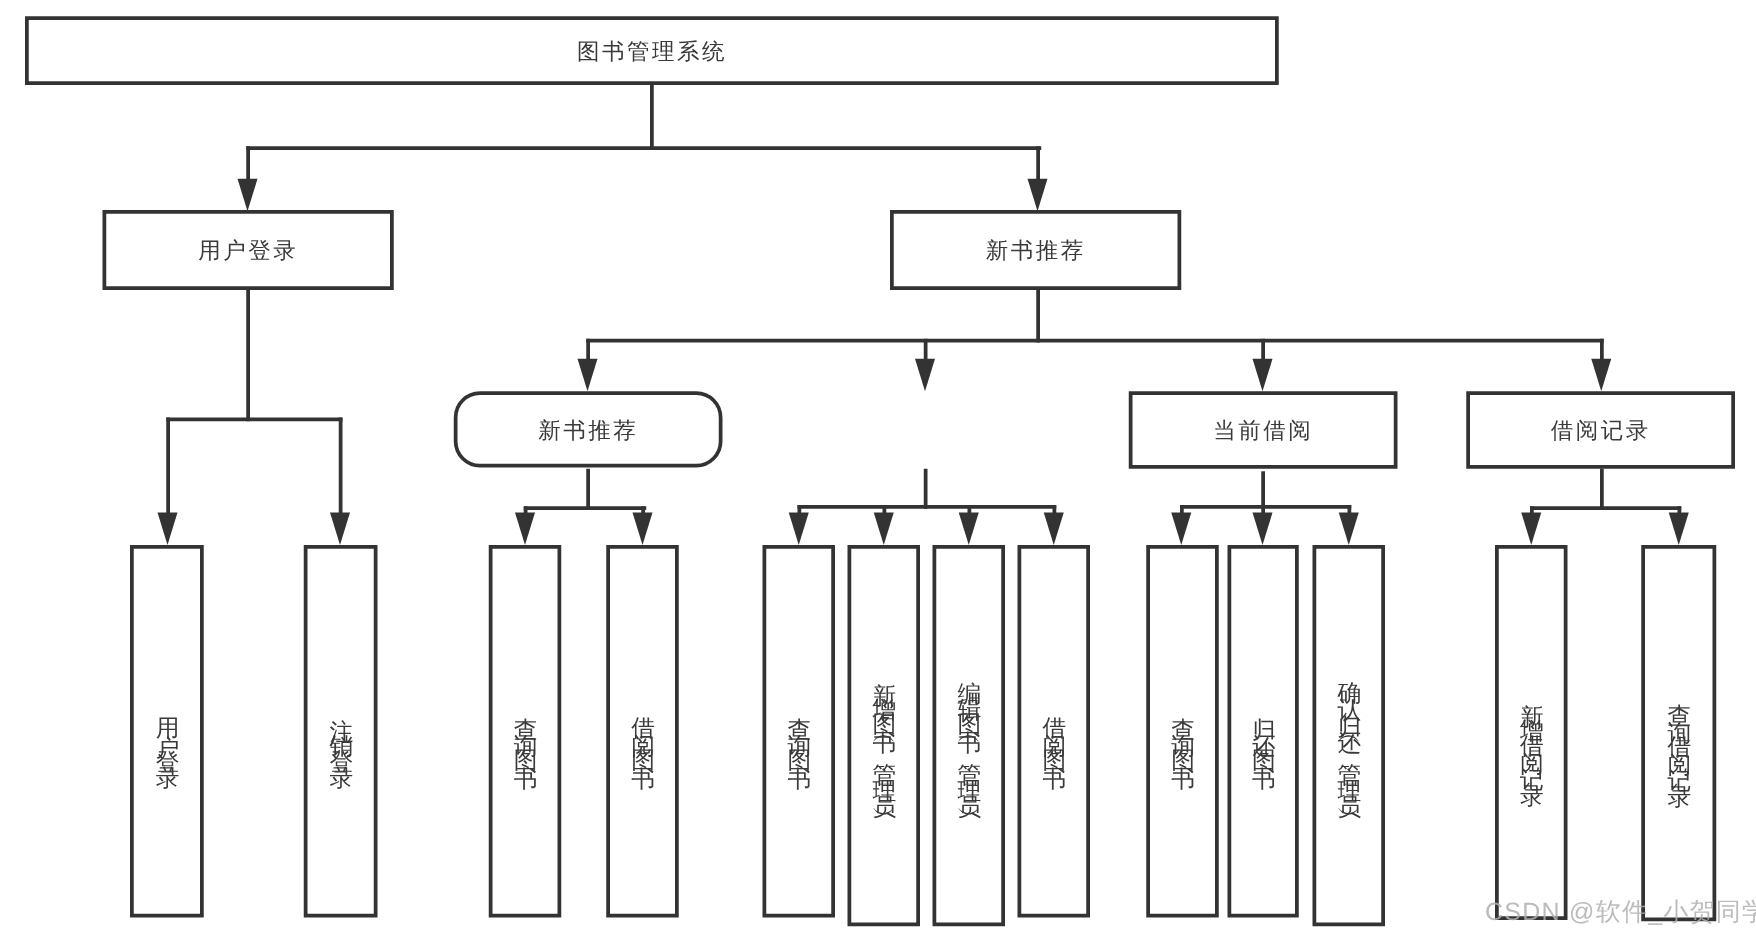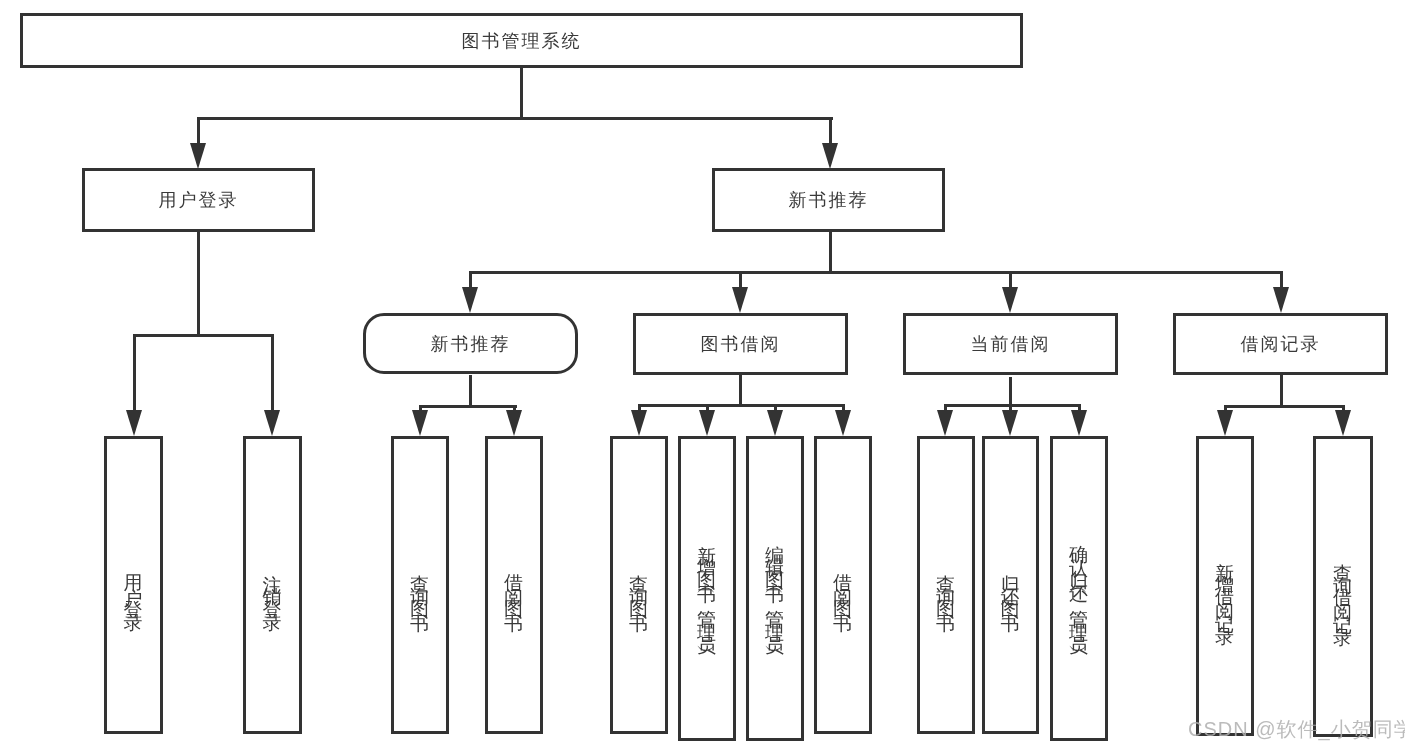--- a/index.html
+++ b/index.html
@@ -46,23 +46,20 @@
 
   <div class="box" style="left:82px;top:168px;width:233px;height:64px;">
     <span>用户登录</span>
   </div>
   <div class="box" style="left:712px;top:168px;width:233px;height:64px;">
     <span>新书推荐</span>
   </div>
 
   <div class="box" style="left:363px;top:313px;width:215px;height:61px;border-radius:21px;">
     <span>新书推荐</span>
-  </div>
-  <div class="box" style="left:633px;top:313px;width:215px;height:62px;">
-    <span>图书借阅</span>
   </div>
   <div class="box" style="left:1173px;top:313px;width:215px;height:62px;">
     <span>借阅记录</span>
   </div>
   <div class="box" style="left:903px;top:313px;width:215px;height:62px;">
     <span>当前借阅</span>
   </div>
 
   <div class="box v" style="left:104px;top:436px;width:59px;height:298px;">
     <span>用户登录</span>

